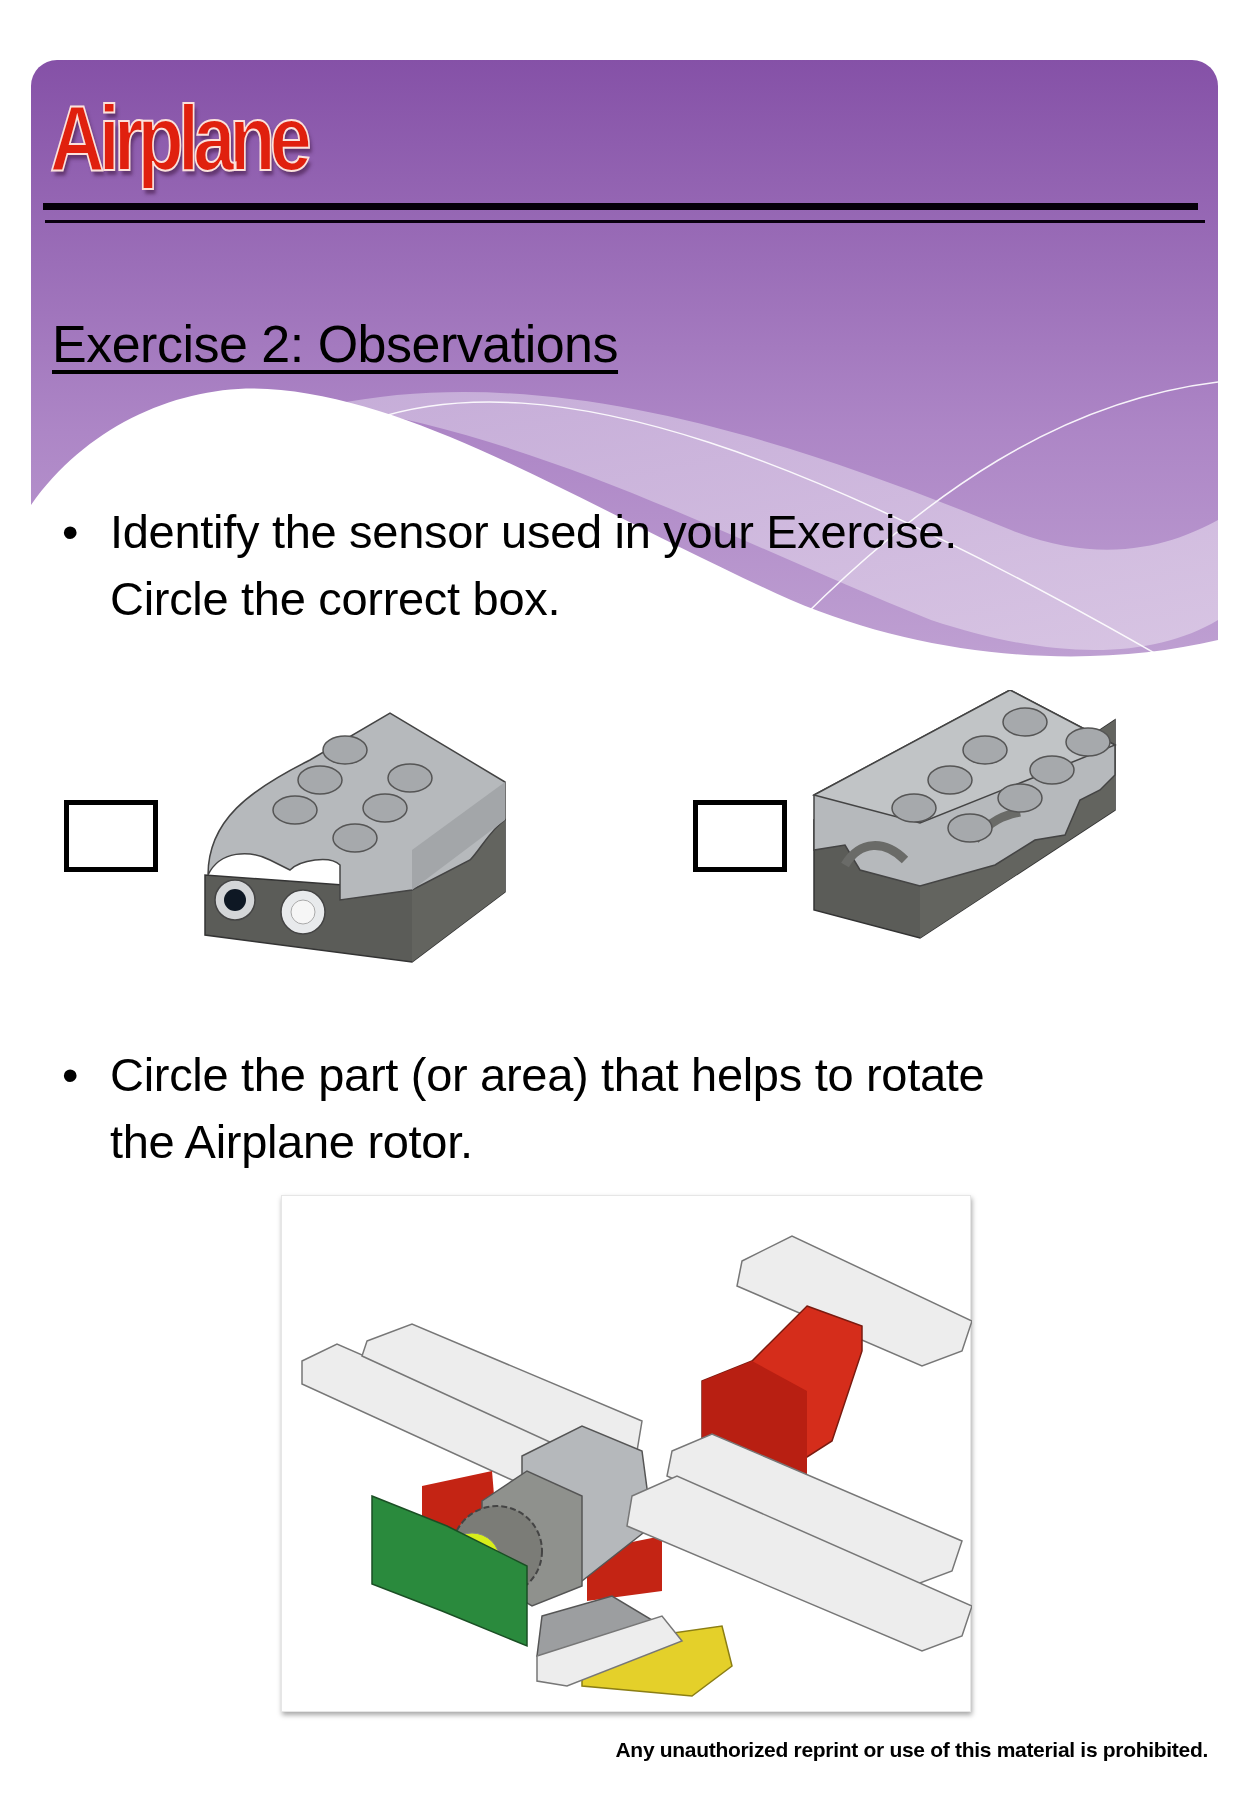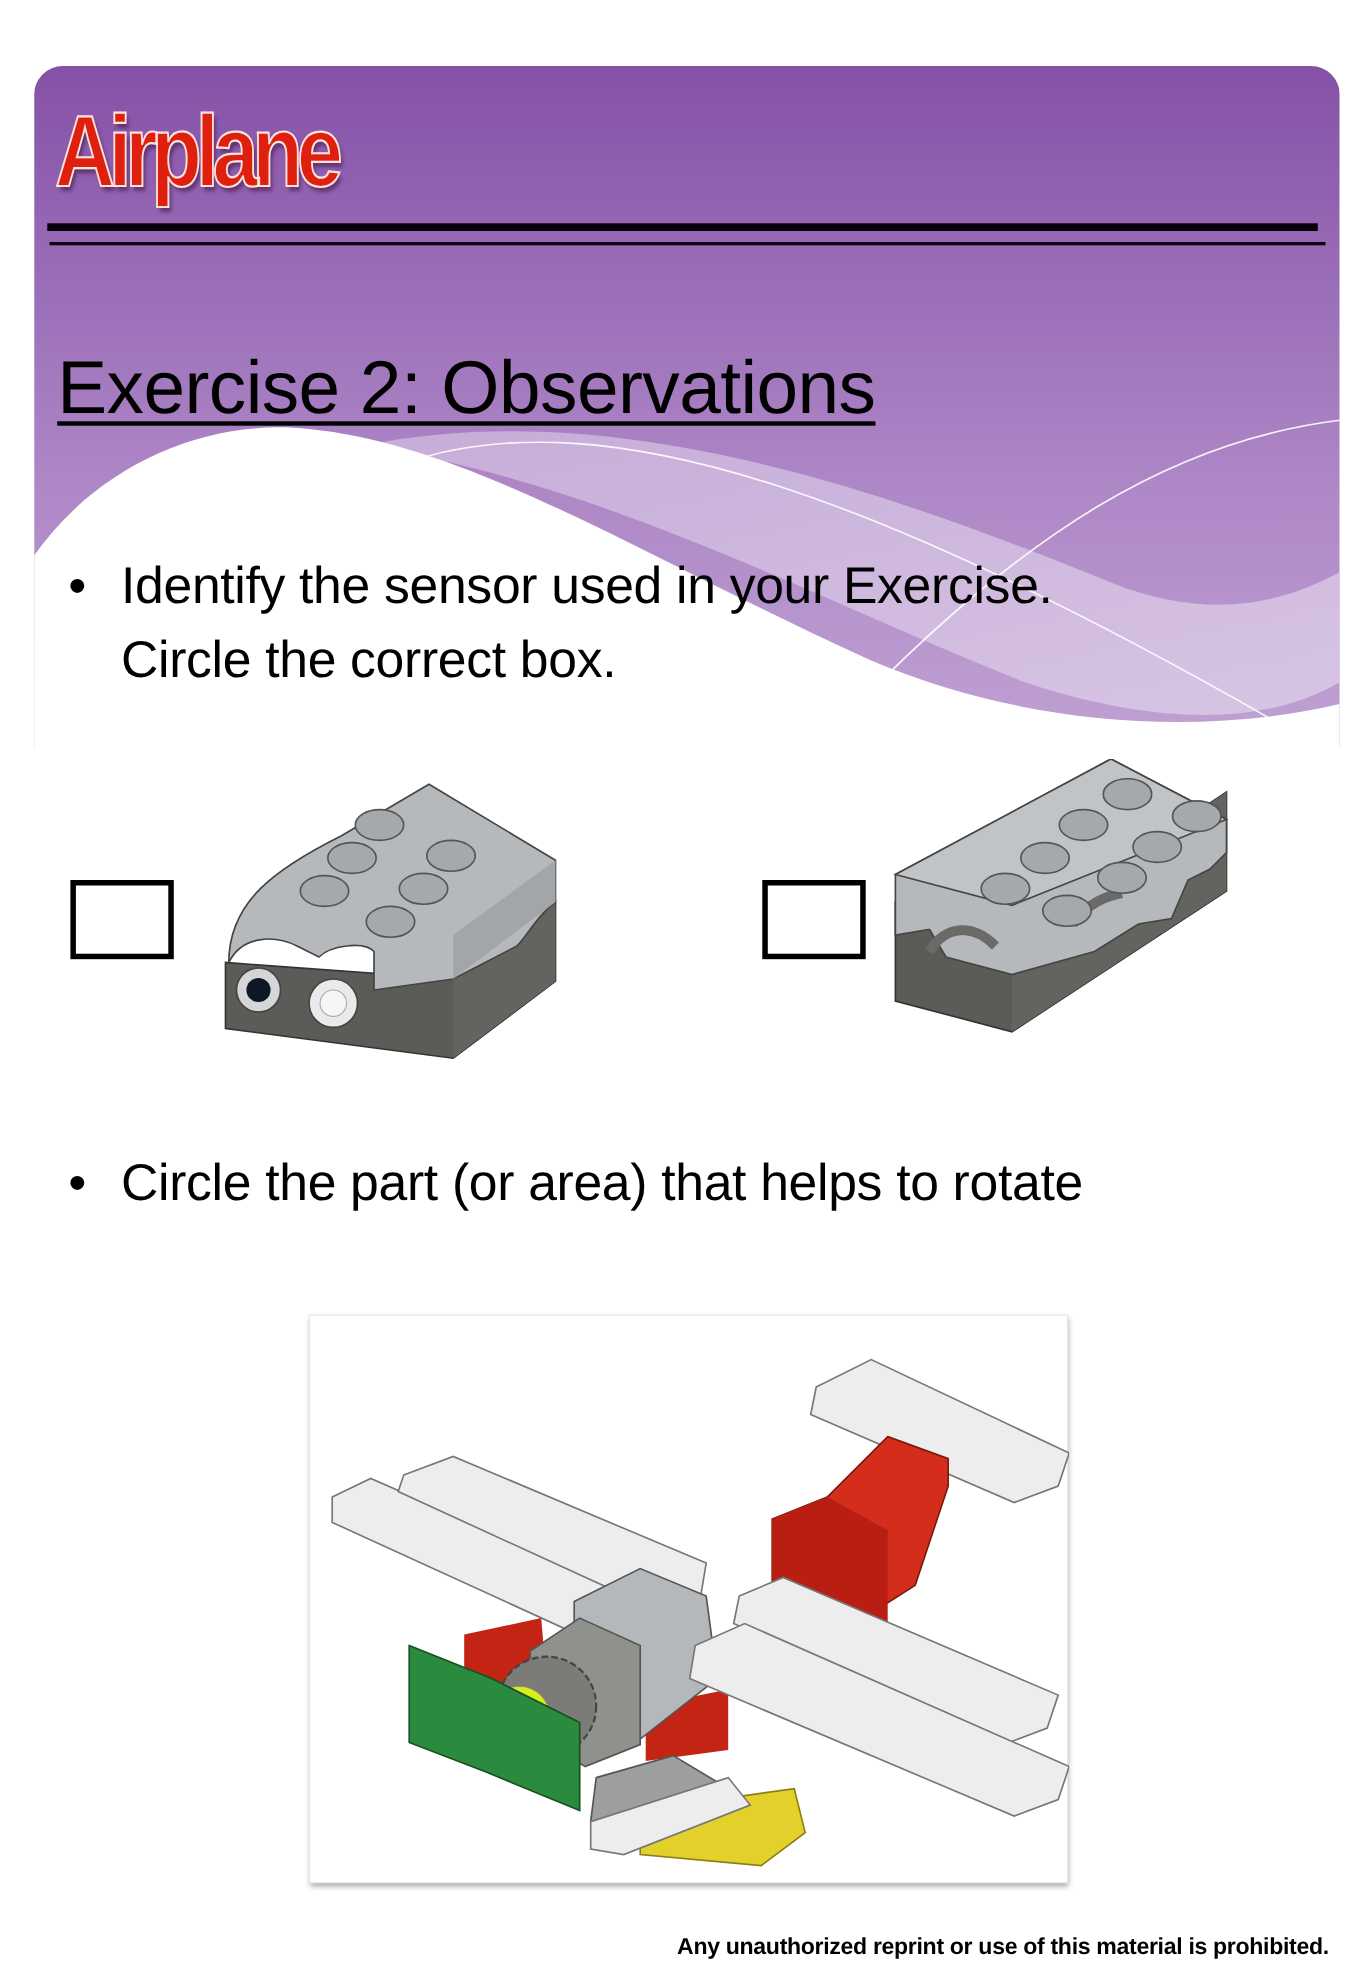--- a/index.html
+++ b/index.html
@@ -18,21 +18,21 @@
     font-size:92px; letter-spacing:-7px; line-height:1;
     color:#e0200e; transform:scaleX(0.82); transform-origin:left top;
     -webkit-text-stroke:2px #fbe2dc;
     text-shadow: 3px 5px 4px rgba(60,20,60,0.55);
   }
   .rule-thick { position:absolute; left:43px; top:203px; width:1155px; height:7px; background:#050008; }
   .rule-thin  { position:absolute; left:45px; top:220px; width:1160px; height:3px; background:#0a0010; }
 
   .page-title {
     position:absolute; left:52px; top:318px;
-    font-family:"Liberation Sans", sans-serif; font-size:68px; line-height:1;
+    font-family:"Liberation Sans", sans-serif; font-size:52px; line-height:1;
     text-decoration:underline; text-decoration-thickness:4px; text-underline-offset:8px;
     letter-spacing:-0.5px;
   }
 
   .bullet {
     position:absolute; left:62px;
     font-family:"Liberation Sans", sans-serif; font-size:47px; line-height:67px;
     letter-spacing:-0.3px;
   }
   .bullet .dot { position:absolute; left:0; top:0; }
@@ -54,21 +54,20 @@
     position:absolute; left:281px; top:1195px; width:690px; height:517px;
     background:#fff; border:1px solid #e6e6e6;
     box-shadow: 1px 3px 5px rgba(0,0,0,0.35);
   }
   .model-frame svg { position:absolute; left:0; top:0; }
 
   .footer-note {
     position:absolute; right:38px; top:1738px;
     font-family:"Liberation Sans", sans-serif; font-weight:bold; font-size:21px;
     letter-spacing:-0.3px;
-    margin-top:20px;
   }
 </style>
 </head>
 <body>
 
 <div class="header-panel">
   <svg width="1187" height="620" viewBox="0 0 1187 620">
     <defs>
       <linearGradient id="pg" x1="0" y1="0" x2="0" y2="1">
         <stop offset="0" stop-color="#8551a7"></stop>
@@ -151,20 +150,21 @@
       <ellipse cx="210" cy="108" rx="22" ry="14"></ellipse>
     <ellipse cx="104" cy="118" rx="22" ry="14"></ellipse>
       <ellipse cx="160" cy="138" rx="22" ry="14"></ellipse>
   </g>
 </svg>
 
 <div class="bullet bullet-2">
   <span class="dot">•</span>
   <div class="lines">
     <div>Circle the part (or area) that helps to rotate</div>
+    <div>the Airplane rotor.</div>
   </div>
 </div>
 
 <div class="model-frame">
   <svg width="690" height="517" viewBox="0 0 690 517">
 
     <polygon points="460,65 510,40 690,125 680,155 640,170 455,90" fill="#ededed" stroke="#777" stroke-width="1.5"></polygon>
 
     <polygon points="525,110 580,130 580,155 550,245 480,290 420,265 420,185 470,165" fill="#d52d1b" stroke="#7a1b10" stroke-width="1.5"></polygon>
     <polygon points="420,185 470,165 525,195 525,290 480,290 420,265" fill="#b81f12"></polygon>

